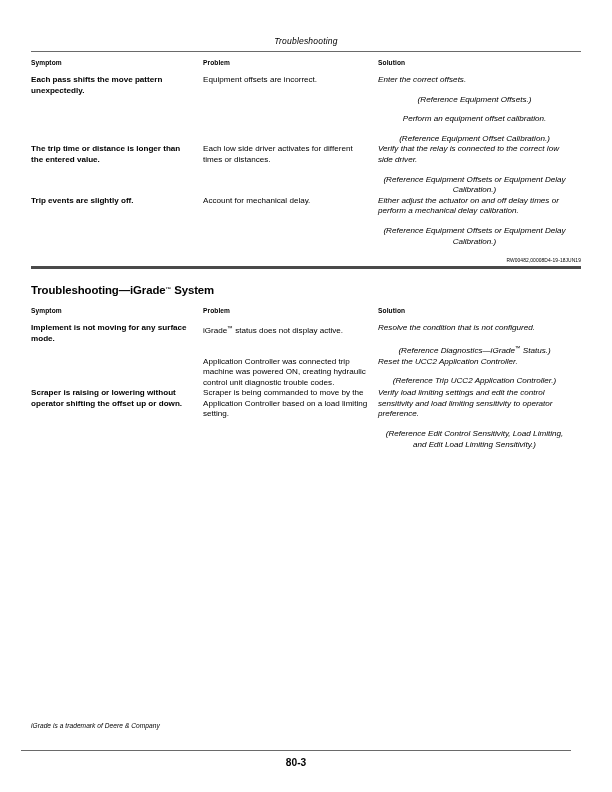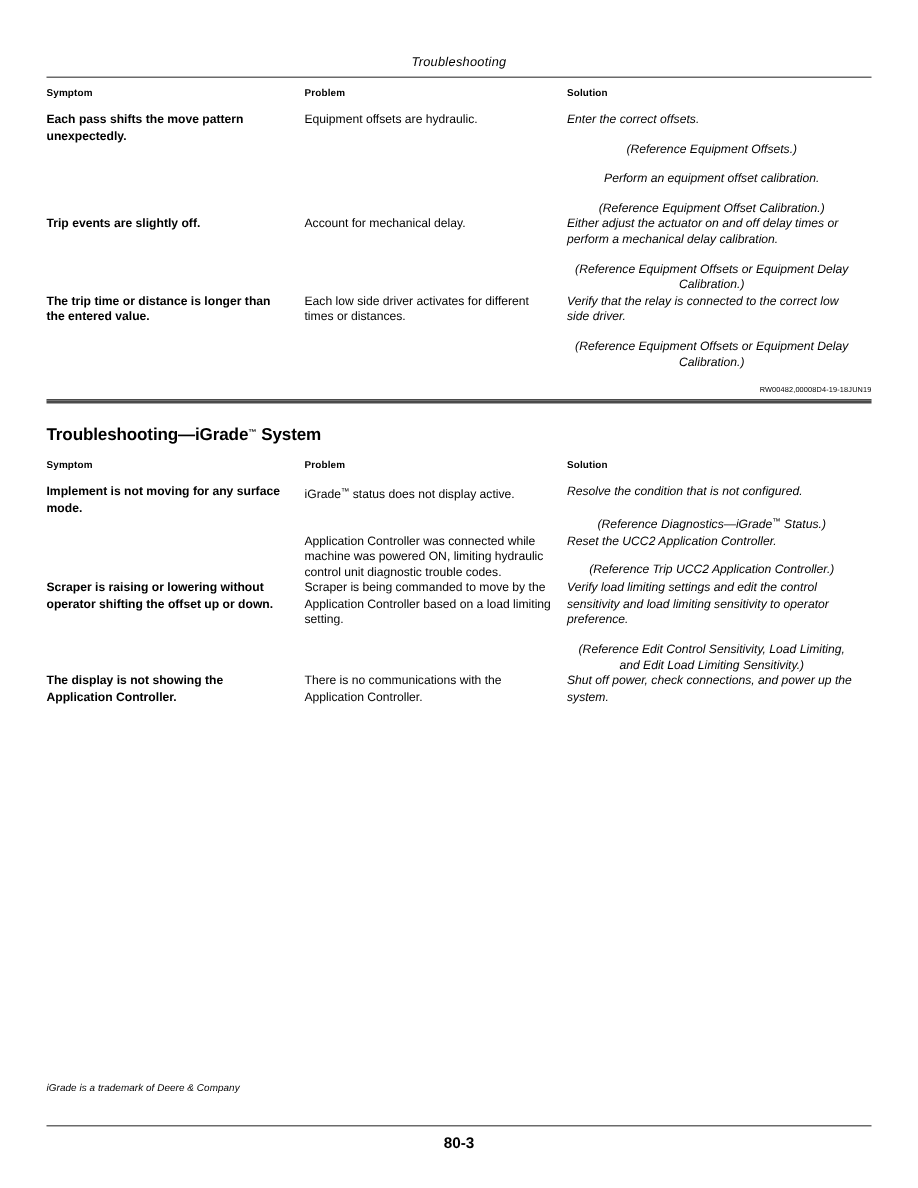--- a/index.html
+++ b/index.html
@@ -116,21 +116,21 @@
     left: 31px;
     top: 722px;
     font-size: 6.6px;
     font-style: italic;
     letter-spacing: 0.05px;
   }
 
   
   .footer {
     position: absolute;
-    left: 31px;
+    left: 21px;
     top: 750px;
     width: 550px;
   }
   .footer-rule {
     border-bottom: 1px solid #6a6a6a;
     height: 0;
     font-size: 0;
     line-height: 0;
   }
   .page-number {
@@ -159,41 +159,41 @@
       <thead>
         <tr>
           <th>Symptom</th>
           <th>Problem</th>
           <th>Solution</th>
         </tr>
       </thead>
       <tbody>
         <tr class="rowpad">
           <td class="sym cellpad-bottom">Each pass shifts the move pattern unexpectedly.</td>
-          <td class="cellpad-bottom">Equipment offsets are hydraulic.</td>
+          <td class="cellpad-bottom">Equipment offsets are incorrect.</td>
           <td class="cellpad-bottom">
             <div class="blk">Enter the correct offsets.</div>
             <div class="blk">(Reference Equipment Offsets.)</div>
             <div class="blk">Perform an equipment offset calibration.</div>
             <div class="blk">(Reference Equipment Offset Calibration.)</div>
           </td>
         </tr>
         <tr class="rowpad">
-          <td class="sym cellpad-bottom">Trip events are slightly off.</td>
-          <td class="cellpad-bottom">Account for mechanical delay.</td>
-          <td class="cellpad-bottom">
-            <div class="blk">Either adjust the actuator on and off delay times or perform a mechanical delay calibration.</div>
-            <div class="blk">(Reference Equipment Offsets or Equipment Delay Calibration.)</div>
-          </td>
-        </tr>
-        <tr class="rowpad">
           <td class="sym">The trip time or distance is longer than the entered value.</td>
           <td>Each low side driver activates for different times or distances.</td>
           <td>
             <div class="blk">Verify that the relay is connected to the correct low side driver.</div>
+            <div class="blk">(Reference Equipment Offsets or Equipment Delay Calibration.)</div>
+          </td>
+        </tr>
+        <tr class="rowpad">
+          <td class="sym cellpad-bottom">Trip events are slightly off.</td>
+          <td class="cellpad-bottom">Account for mechanical delay.</td>
+          <td class="cellpad-bottom">
+            <div class="blk">Either adjust the actuator on and off delay times or perform a mechanical delay calibration.</div>
             <div class="blk">(Reference Equipment Offsets or Equipment Delay Calibration.)</div>
           </td>
         </tr>
       </tbody>
     </table>
 
     <div class="docid">RW00482,00008D4-19-18JUN19</div>
     <div class="rule-section"></div>
 
     <div class="section-heading"><span>Troubleshooting—iGrade</span><sup class="tm">™</sup><span> System</span></div>
@@ -215,39 +215,32 @@
         <tr class="rowpad">
           <td class="sym cellpad-bottom">Implement is not moving for any surface mode.</td>
           <td class="cellpad-bottom"><span>iGrade</span><sup class="tm-reg">™</sup><span> status does not display active.</span></td>
           <td class="cellpad-bottom">
             <div class="blk">Resolve the condition that is not configured.</div>
             <div class="blk"><span>(Reference Diagnostics—iGrade</span><sup class="tm-reg">™</sup><span> Status.)</span></div>
           </td>
         </tr>
         <tr>
           <td class="sym cellpad-bottom"></td>
-          <td class="cellpad-bottom">Application Controller was connected while machine was powered ON, limiting hydraulic control unit diagnostic trouble codes.</td>
+          <td class="cellpad-bottom">Application Controller was connected trip machine was powered ON, creating hydraulic control unit diagnostic trouble codes.</td>
           <td class="cellpad-bottom">
             <div class="blk">Reset the UCC2 Application Controller.</div>
             <div class="blk">(Reference Trip UCC2 Application Controller.)</div>
           </td>
         </tr>
         <tr class="rowpad">
           <td class="sym cellpad-bottom">Scraper is raising or lowering without operator shifting the offset up or down.</td>
           <td class="cellpad-bottom">Scraper is being commanded to move by the Application Controller based on a load limiting setting.</td>
           <td class="cellpad-bottom">
             <div class="blk">Verify load limiting settings and edit the control sensitivity and load limiting sensitivity to operator preference.</div>
             <div class="blk">(Reference Edit Control Sensitivity, Load Limiting, and Edit Load Limiting Sensitivity.)</div>
-          </td>
-        </tr>
-        <tr class="rowpad">
-          <td class="sym">The display is not showing the Application Controller.</td>
-          <td>There is no communications with the Application Controller.</td>
-          <td>
-            <div class="blk">Shut off power, check connections, and power up the system.</div>
           </td>
         </tr>
       </tbody>
     </table>
 
   </div>
 
   <div class="footnote">iGrade is a trademark of Deere &amp; Company</div>
 
   <div class="footer">

